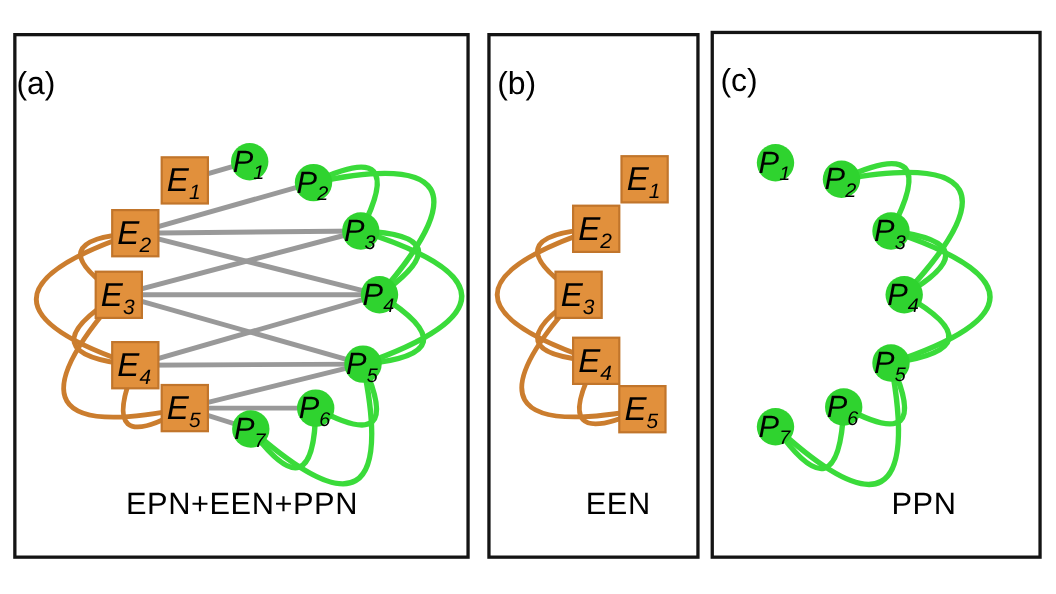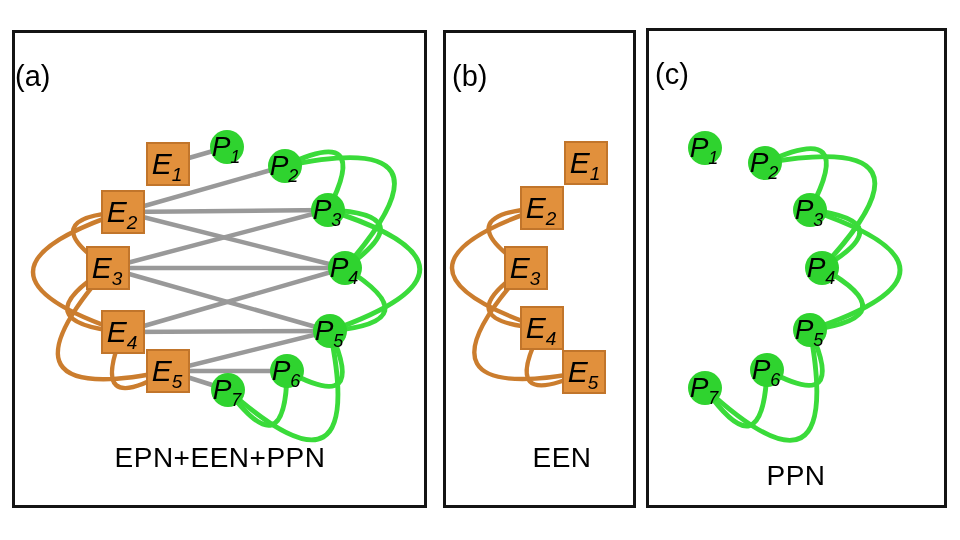--- a/index.html
+++ b/index.html
@@ -27,21 +27,21 @@
   <div class="panel-frame" style="left: 12px; top: 30px; width: 415px; height: 478px; border-color: rgb(20, 20, 20);"></div>
   <div class="panel-frame" style="left: 443px; top: 30px; width: 193px; height: 478px; border-color: rgb(20, 20, 20);"></div>
   <div class="panel-frame" style="left: 646px; top: 28px; width: 301px; height: 480px; border-color: rgb(20, 20, 20);"></div>
 
   <div class="corner-label" style="left: 15px; top: 62px;">(a)</div>
   <div class="corner-label" style="left: 452px; top: 62px;">(b)</div>
   <div class="corner-label" style="left: 655px; top: 60px;">(c)</div>
 
   <div class="panel-caption" style="left: 220px; top: 444px;">EPN+EEN+PPN</div>
   <div class="panel-caption" style="left: 562px; top: 444px;">EEN</div>
-  <div class="panel-caption" style="left: 796px; top: 444px; margin-top: 18px;">PPN</div>
+  <div class="panel-caption" style="left: 840px; top: 444px;">PPN</div>
 
   <svg class="netcanvas" id="net-svg" width="960" height="540" viewBox="0 0 960 540">
       <g>
         <path d="M 123 212 Q 31.5 217.5 108 268" fill="none" stroke="#CB7D2E" stroke-width="4.5"></path>
         <path d="M 123 212 Q -57 272 123 332" fill="none" stroke="#CB7D2E" stroke-width="4.5"></path>
         <path d="M 108 268 Q 19.5 322.5 123 332" fill="none" stroke="#CB7D2E" stroke-width="4.5"></path>
         <path d="M 108 268 Q -16.5 409.5 168 371" fill="none" stroke="#CB7D2E" stroke-width="4.5"></path>
         <path d="M 123 332 Q 87 419 168 371" fill="none" stroke="#CB7D2E" stroke-width="4.5"></path>
         <path d="M 285 166 Q 372.5 123.5 328 210" fill="none" stroke="#3ADB3A" stroke-width="5"></path>
         <path d="M 285 166 Q 468 127 345 268" fill="none" stroke="#3ADB3A" stroke-width="5"></path>

